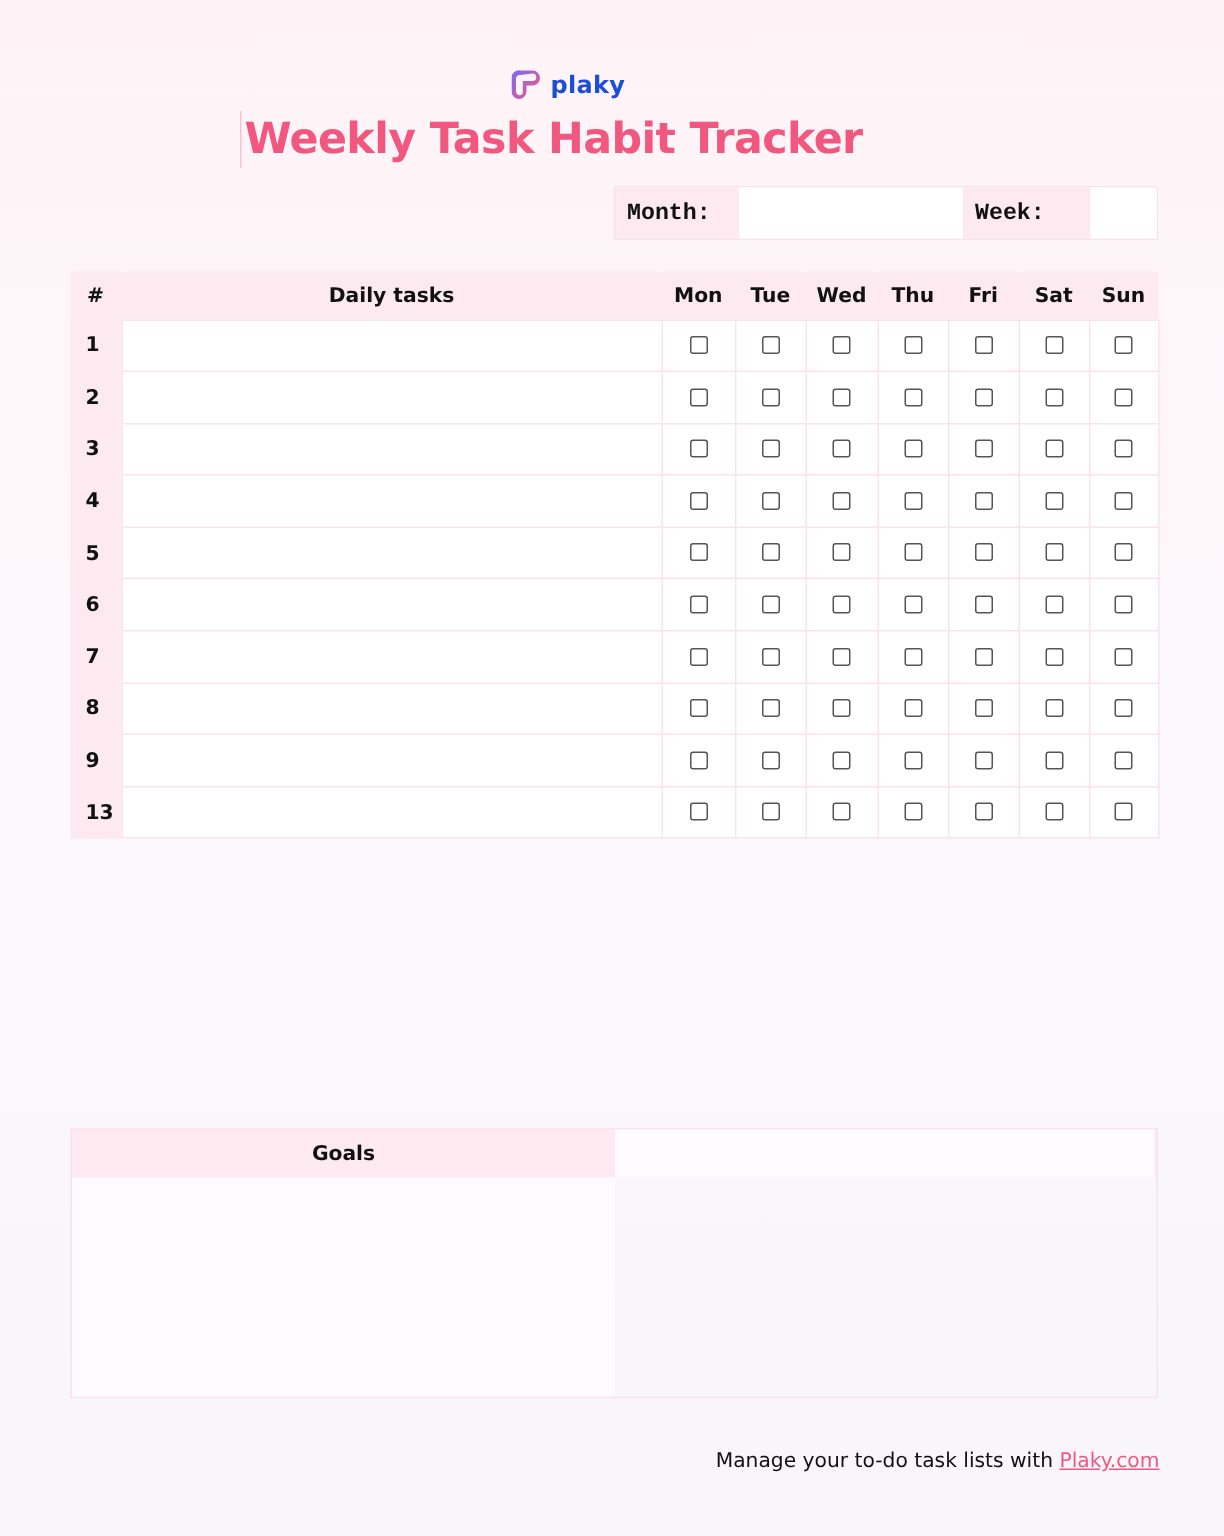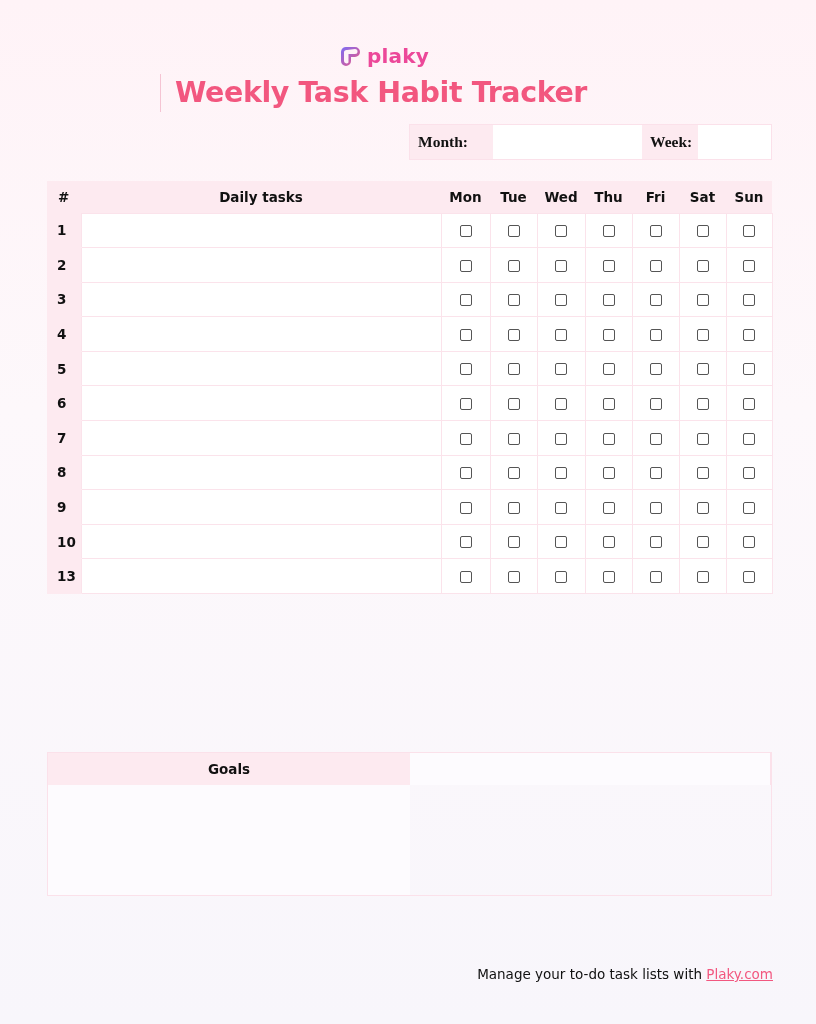--- a/index.html
+++ b/index.html
@@ -10,41 +10,41 @@
       color: #111;
       position: relative;
     }
     .logo {
       position: absolute; left: 341px; top: 43px; height: 26px;
       display: flex; align-items: center; gap: 6px;
     }
     .logo svg { width: 20px; height: 22px; display: block; }
     .logo-text {
       font-family: "DejaVu Sans", sans-serif; font-weight: bold;
-      font-size: 20px; color: #ec4899; letter-spacing: 0.2px;
+      font-size: 16px; color: #1d4ed8; letter-spacing: 0.2px;
     }
     .title {
       position: absolute; left: 160px; top: 74px; width: 460px;
       font-family: "DejaVu Sans", sans-serif; font-weight: bold;
       font-size: 28.5px; color: #f2577f; letter-spacing: -0.4px;
-      border-left: 1px solid #f5c4d3; padding-left: 14px; line-height: 38px;
+      border-left: 1px solid #f5c4d3; padding-left: 2px; line-height: 38px;
     }
     .meta {
       position: absolute; left: 409px; top: 124px; width: 363px; height: 36px;
       display: flex; border: 1px solid #fbe1ea; background: #fff;
     }
     .meta .lbl {
       background: #fdeaf0; font-weight: bold; font-size: 15.5px;
       display: flex; align-items: center; padding-left: 8px;
-      font-family: Liberation Serif, serif;
+      font-family: Liberation Mono, monospace;
     }
     .meta .val { background: #fff; }
     .meta .month-lbl { width: 83px; }
     .meta .month-val { width: 149px; }
-    .meta .week-lbl { width: 56px; }
+    .meta .week-lbl { width: 85px; }
     .meta .week-val { flex: 1; }
 
     table.tracker {
       position: absolute; left: 47px; top: 181px; width: 725px;
       border-collapse: collapse; table-layout: fixed;
     }
     table.tracker th {
       background: #fdeaf0; height: 32px; font-size: 13.5px; font-weight: bold;
       font-family: "DejaVu Sans", sans-serif; text-align: center;
       border: none;
@@ -60,21 +60,21 @@
     }
     table.tracker th.hash { text-align: left; padding-left: 11px; }
     table.tracker tr td:last-child { border-right: 1px solid #fbe3eb; }
     .cb {
       display: inline-block; width: 12px; height: 12px;
       border: 1.5px solid #555; border-radius: 2px; background: #fff;
       cursor: pointer; vertical-align: middle;
     }
 
     .gr {
-      position: absolute; left: 47px; top: 752px; width: 725px; height: 144px;
+      position: absolute; left: 47px; top: 752px; width: 725px; height: 180px;
       border: 1px solid #fbe1ea; display: grid;
       grid-template-columns: 362px 1fr; grid-template-rows: 32px 1fr;
     }
     .gr .h {
       background: #fdeaf0; font-weight: bold; font-size: 13.5px;
       display: flex; align-items: center; justify-content: center;
       font-family: "DejaVu Sans", sans-serif;
     }
     .gr .b { background: #fdfbfe; }
     .gr .b.left { border-right: 1px solid #fbe1ea; }
@@ -229,31 +229,20 @@
         <td></td>
         <td><span class="cb"></span></td>
         <td><span class="cb"></span></td>
         <td><span class="cb"></span></td>
         <td><span class="cb"></span></td>
         <td><span class="cb"></span></td>
         <td><span class="cb"></span></td>
         <td><span class="cb"></span></td>
       </tr>
       <tr>
-        <td class="num">10</td>
-        <td></td>
-        <td><span class="cb"></span></td>
-        <td><span class="cb"></span></td>
-        <td><span class="cb"></span></td>
-        <td><span class="cb"></span></td>
-        <td><span class="cb"></span></td>
-        <td><span class="cb"></span></td>
-        <td><span class="cb"></span></td>
-      </tr>
-      <tr>
         <td class="num">13</td>
         <td></td>
         <td><span class="cb"></span></td>
         <td><span class="cb"></span></td>
         <td><span class="cb"></span></td>
         <td><span class="cb"></span></td>
         <td><span class="cb"></span></td>
         <td><span class="cb"></span></td>
         <td><span class="cb"></span></td>
       </tr>

